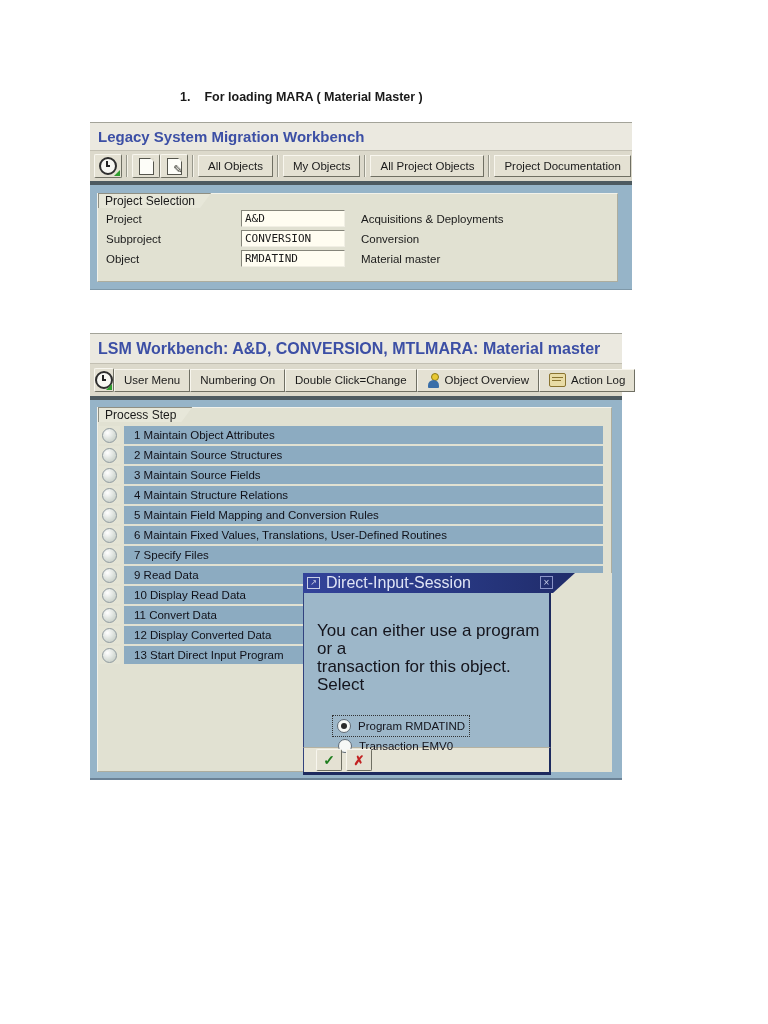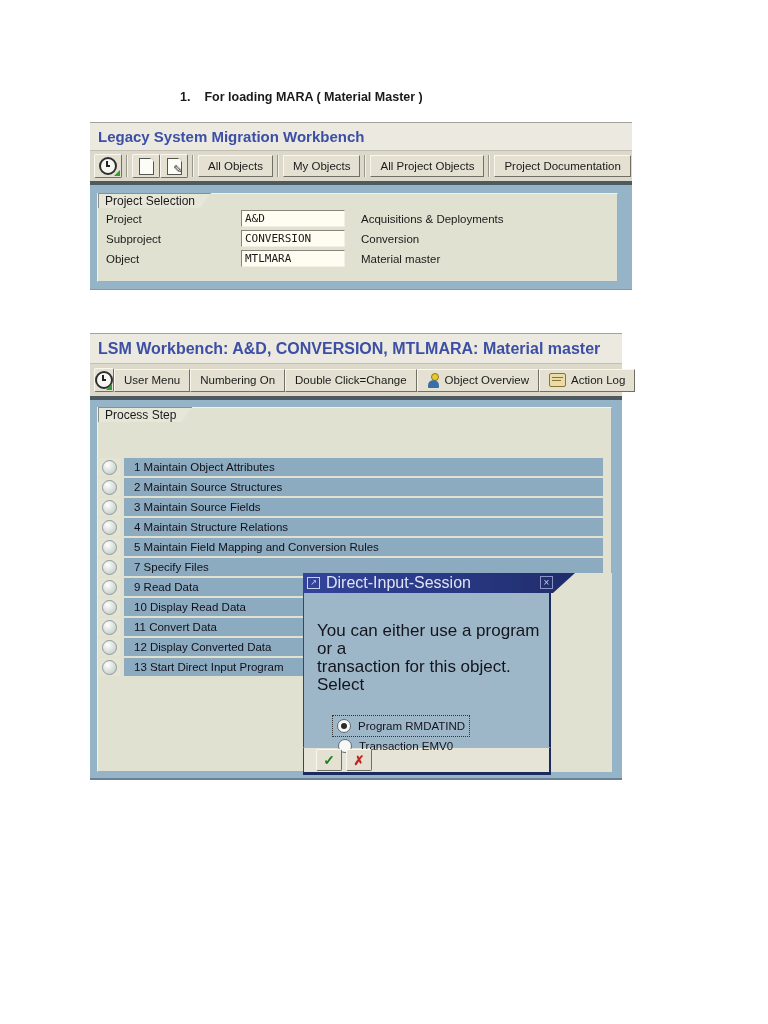--- a/index.html
+++ b/index.html
@@ -56,21 +56,21 @@
     border-top:1px solid #8f8f83;box-shadow:inset 1px 0 0 #8f8f83;}
   .frow{position:absolute;left:8px;display:flex;align-items:center;height:17px;}
   .flabel{width:135px;font-size:11.5px;}
   .fvalue{width:96px;height:13px;background:#fffdf1;border:1px solid #85857a;border-bottom-color:#f1efe4;border-right-color:#f1efe4;
     font-family:"DejaVu Sans Mono",monospace;font-size:11px;padding:1px 3px;line-height:13px;}
   .fdesc{margin-left:16px;font-size:11.5px;white-space:nowrap;}
   
   .win2{left:90px;top:333px;width:532px;}
   .win2 .blue-area{height:378px;background:#96b4c8;position:relative;border-bottom:2px solid #6b8296;}
   .win2 .panel{left:7px;top:7px;right:10px;bottom:6px;}
-  .plist{position:absolute;left:1px;top:18px;right:8px;margin-top:32px;}
+  .plist{position:absolute;left:1px;top:18px;right:8px;}
   .prow{display:flex;height:18px;margin-bottom:2px;}
   .pcircle-cell{width:21px;display:flex;align-items:center;justify-content:center;background:#e4e4d5;}
   .pcircle{width:13px;height:13px;border-radius:50%;border:1px solid #8f9a9f;
     background:radial-gradient(circle at 35% 30%, #ffffff, #d6dcd6 60%, #bcc4bc);}
   .pbar{flex:1;margin-left:4px;background:#8cabc1;font-size:11.5px;line-height:18px;padding-left:10px;
     color:#101018;white-space:nowrap;overflow:hidden;}
   .beige-patch{position:absolute;left:461px;top:173px;width:61px;height:199px;background:#e1e1d2;z-index:2;}
   
   .dialog{position:absolute;left:303px;top:573px;width:248px;z-index:10;}
   .dlg-titlebar{position:relative;width:272px;height:20px;
@@ -143,21 +143,21 @@
         <span class="fvalue">A&amp;D</span>
         <span class="fdesc">Acquisitions &amp; Deployments</span>
       </div>
       <div class="frow" style="top:36px;">
         <span class="flabel">Subproject</span>
         <span class="fvalue">CONVERSION</span>
         <span class="fdesc">Conversion</span>
       </div>
       <div class="frow" style="top:56px;">
         <span class="flabel">Object</span>
-        <span class="fvalue">MTLMARA</span>
+        <span class="fvalue">RMDATIND</span>
         <span class="fdesc">Material master</span>
       </div>
     </div>
   </div>
 </div>
 
 <div class="sap-window win2">
   <div class="win-title">LSM Workbench: A&amp;D, CONVERSION, MTLMARA: Material master</div>
   <div class="toolbar">
     <span class="tb-iconbtn">
@@ -211,20 +211,26 @@
             <span class="pcircle-cell">
               <span class="pcircle"></span>
             </span>
             <span class="pbar">4 Maintain Structure Relations</span>
           </div>
         <div class="prow">
             <span class="pcircle-cell">
               <span class="pcircle"></span>
             </span>
             <span class="pbar">5 Maintain Field Mapping and Conversion Rules</span>
+          </div>
+        <div class="prow">
+            <span class="pcircle-cell">
+              <span class="pcircle"></span>
+            </span>
+            <span class="pbar">6 Maintain Fixed Values, Translations, User-Defined Routines</span>
           </div>
         <div class="prow">
             <span class="pcircle-cell">
               <span class="pcircle"></span>
             </span>
             <span class="pbar">7 Specify Files</span>
           </div>
         <div class="prow">
             <span class="pcircle-cell">
               <span class="pcircle"></span>

